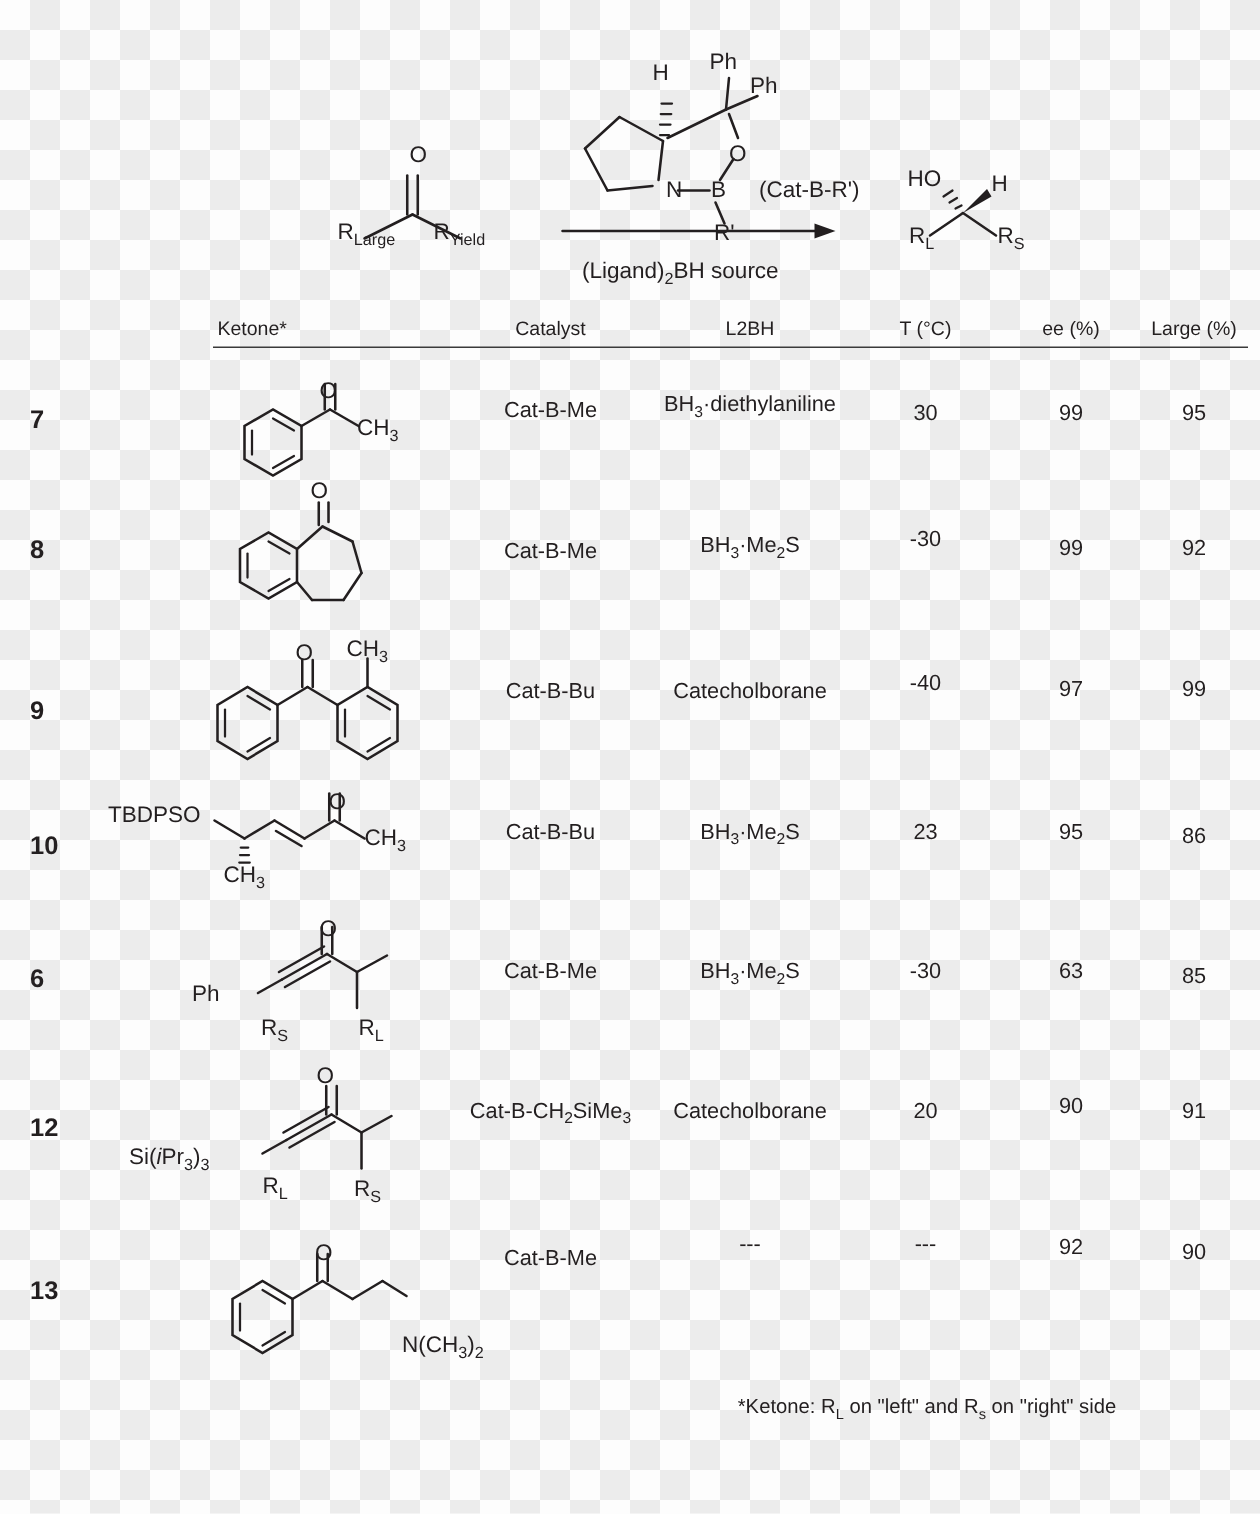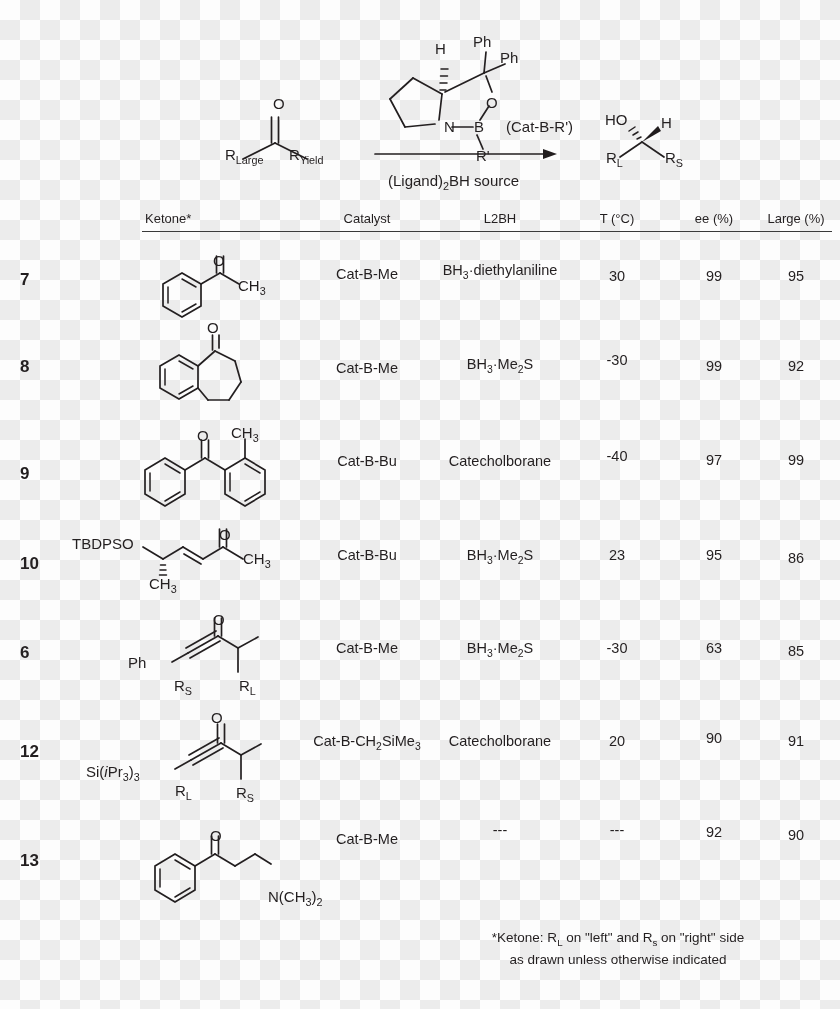--- a/index.html
+++ b/index.html
@@ -347,14 +347,13 @@
 <div class="lbl" style="left:210px; top:828px;">O</div>
 <div class="lbl" style="left:268px; top:857px;margin-top:32px;">N(CH<sub>3</sub>)<sub>2</sub></div>
 <div class="dcell" style="left:367px; top:831px;">Cat-B-Me</div>
 <div class="dcell" style="left:500px; top:822px;">---</div>
 <div class="dcell" style="left:617px; top:822px;">---</div>
 <div class="dcell" style="left:714px; top:824px;">92</div>
 <div class="dcell" style="left:796px; top:827px;">90</div>
 
 <div id="footnote">
   <div>*Ketone: R<sub>L</sub> on "left" and R<sub>s</sub> on "right" side</div>
-  <div>as drawn unless otherwise indicated</div>
 </div>
 
 </body></html>

